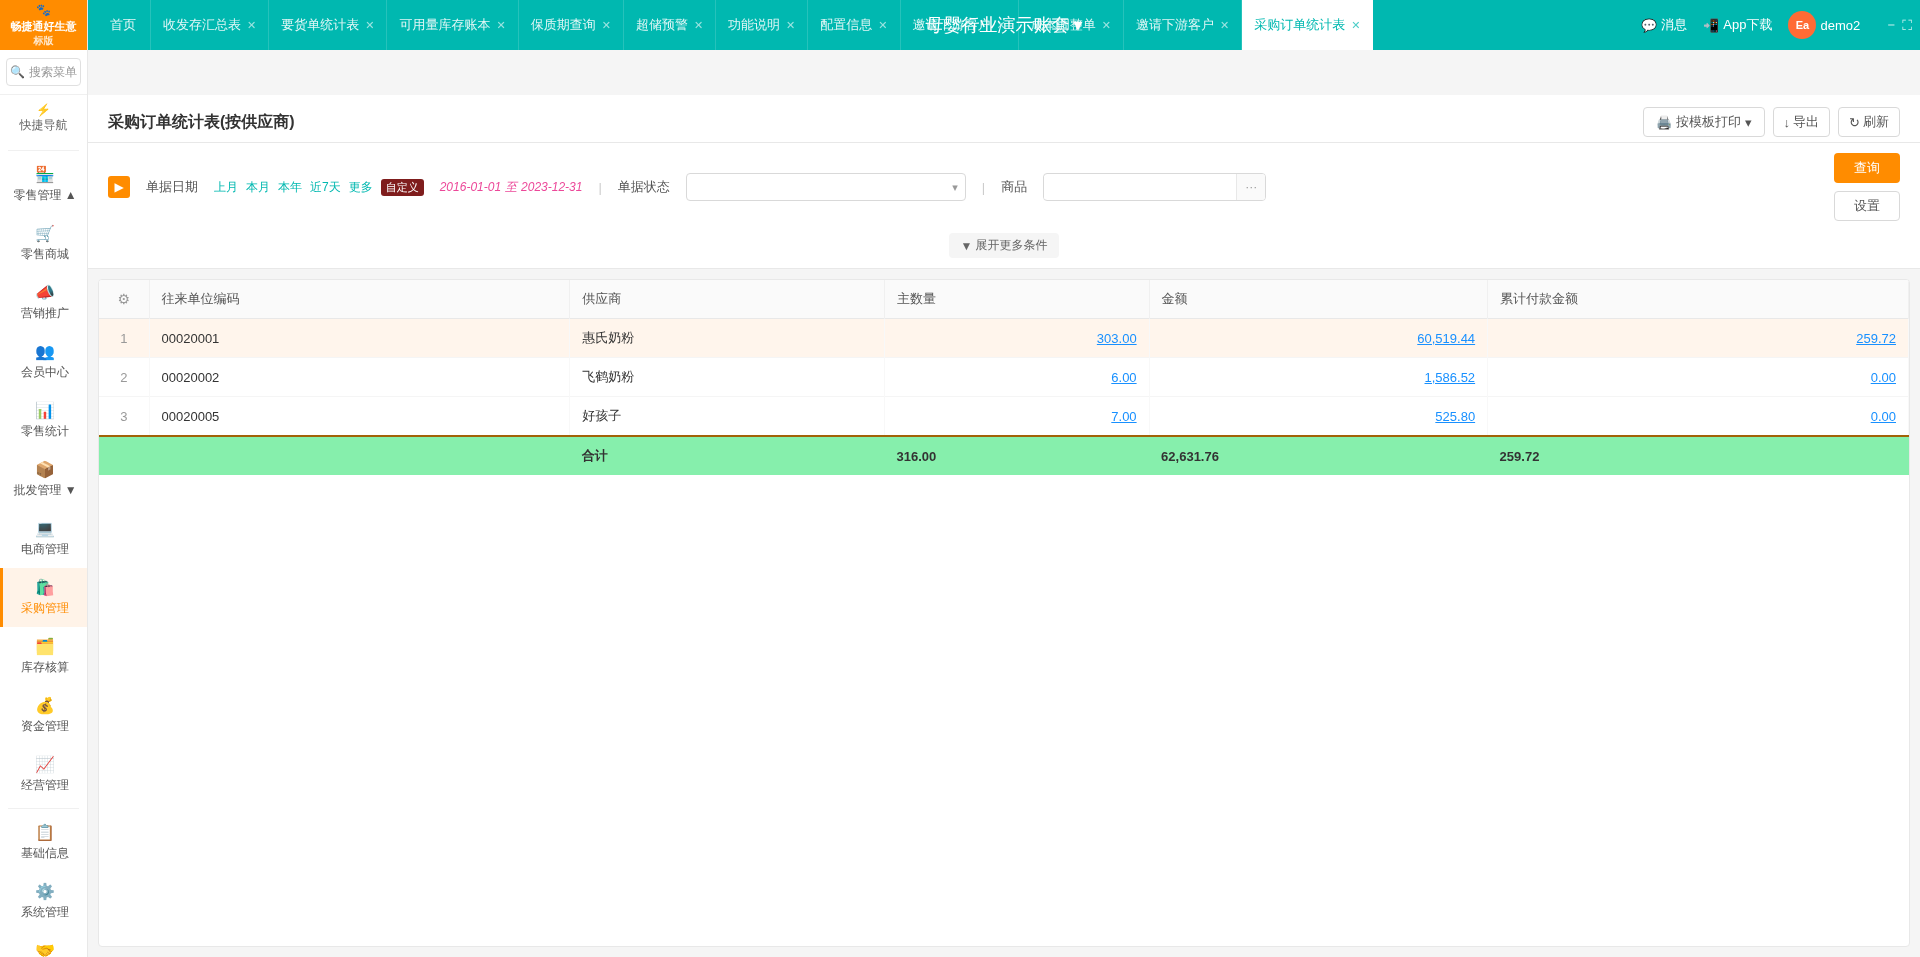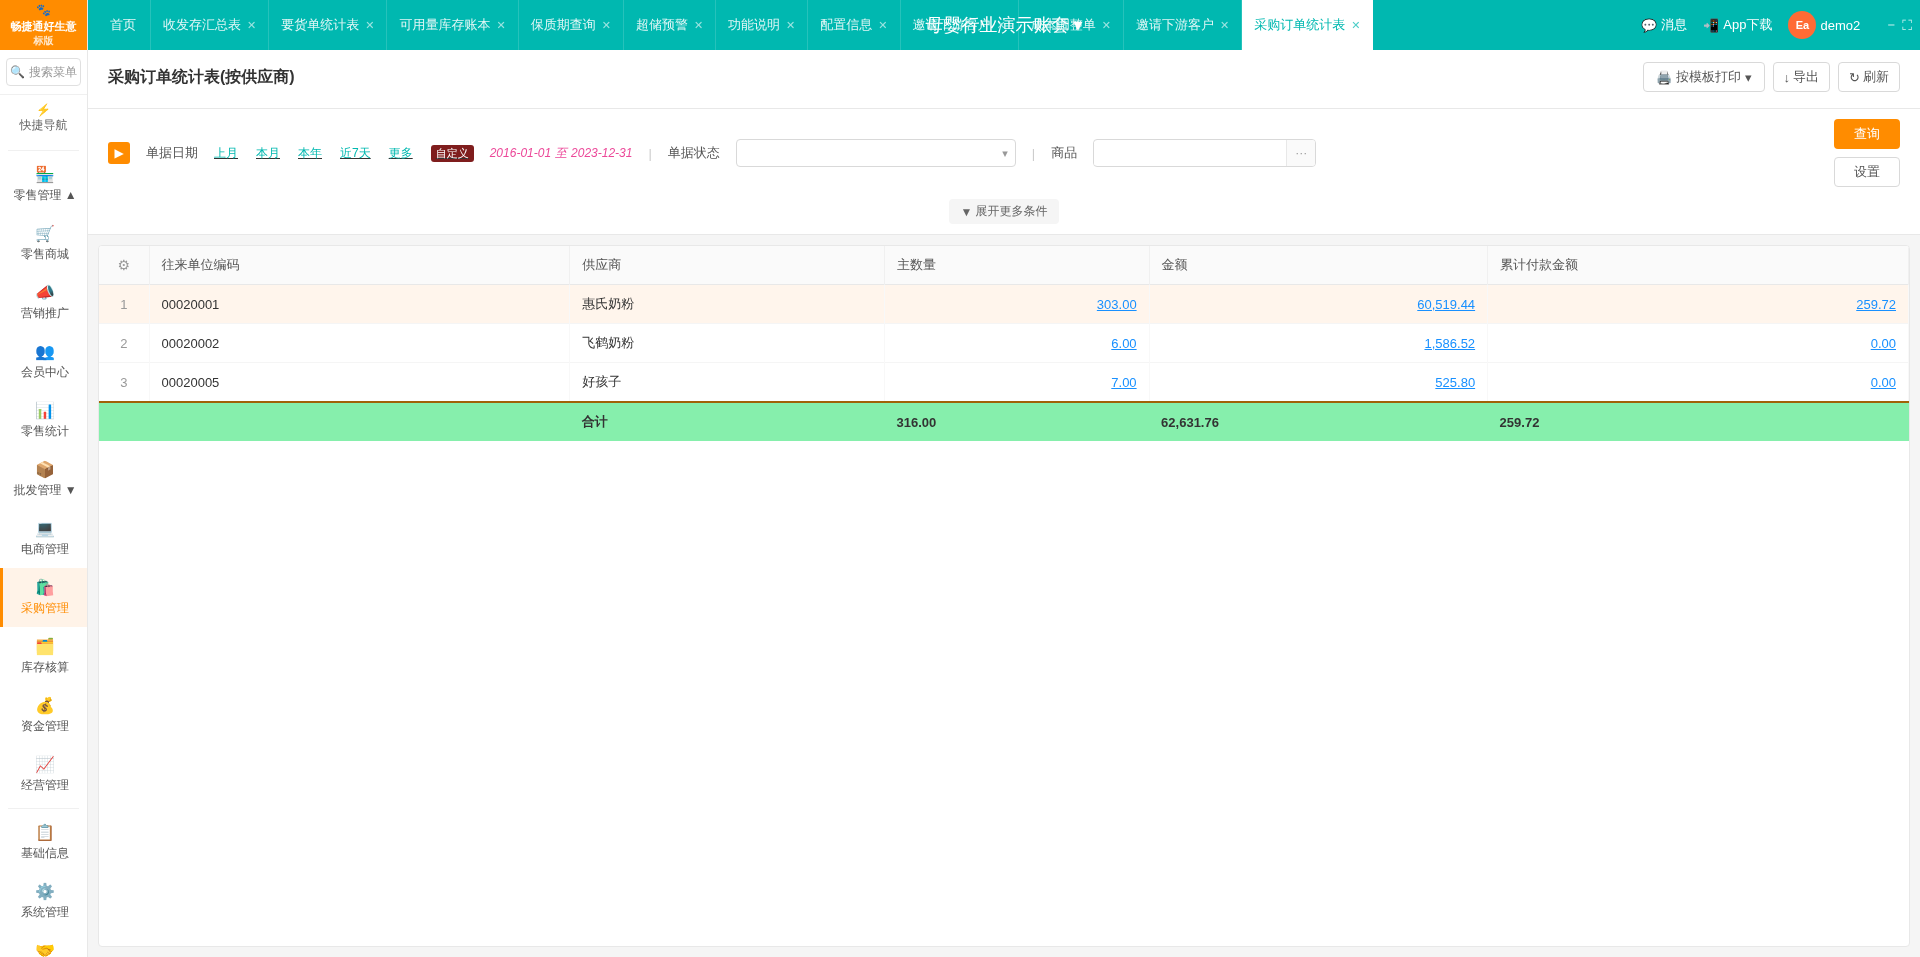--- a/index.html
+++ b/index.html
@@ -30,33 +30,33 @@
     .tab-item .close-btn { font-size: 11px; opacity: 0.7; }
     .tab-home { padding: 16px 14px; }
     .topbar-right { margin-left: auto; display: flex; align-items: center; gap: 16px; color: #fff; font-size: 13px; flex-shrink: 0; }
     .topbar-right-item { display: flex; align-items: center; gap: 4px; cursor: pointer; }
     .topbar-close-btns { display: flex; align-items: center; gap: 4px; margin-left: 8px; }
     .topbar-close-btns span { color: #fff; font-size: 14px; cursor: pointer; opacity: 0.8; }
     .user-avatar { width: 28px; height: 28px; border-radius: 50%; background: #ff6b35; display: flex; align-items: center; justify-content: center; color: #fff; font-size: 11px; font-weight: bold; }
 
     
     .page { flex: 1; background: #f5f5f5; overflow: hidden; display: flex; flex-direction: column; }
-    .page-header { background: #fff; padding: 12px 20px 16px; border-bottom: 1px solid #e8e8e8; display: flex; align-items: center; justify-content: space-between; flex-shrink: 0; }
+    .page-header { background: #fff; padding: 12px 20px 5px; border-bottom: 1px solid #e8e8e8; display: flex; align-items: center; justify-content: space-between; flex-shrink: 0; margin-top: 45px; }
     .page-title { font-size: 16px; font-weight: bold; color: #333; }
     .page-header-actions { display: flex; align-items: center; gap: 8px; }
     .btn-template-print { background: #fff; border: 1px solid #d9d9d9; border-radius: 4px; padding: 5px 12px; font-size: 13px; cursor: pointer; display: flex; align-items: center; gap: 4px; color: #555; }
     .btn-export { background: #fff; border: 1px solid #d9d9d9; border-radius: 4px; padding: 5px 10px; font-size: 13px; cursor: pointer; color: #555; display: flex; align-items: center; gap: 3px; }
     .btn-refresh { background: #fff; border: 1px solid #d9d9d9; border-radius: 4px; padding: 5px 10px; font-size: 13px; cursor: pointer; color: #555; display: flex; align-items: center; gap: 3px; }
 
     
     .filter-bar { background: #fff; padding: 10px 20px; border-bottom: 1px solid #e8e8e8; flex-shrink: 0; }
     .filter-row { display: flex; align-items: center; gap: 16px; flex-wrap: wrap; }
     .filter-expand-btn { width: 22px; height: 22px; background: #ff8c00; border-radius: 3px; display: flex; align-items: center; justify-content: center; color: #fff; font-size: 12px; cursor: pointer; flex-shrink: 0; }
     .filter-label { color: #555; font-size: 13px; white-space: nowrap; }
-    .date-shortcuts { display: flex; gap: 18px; align-items: center; text-decoration: underline; }
+    .date-shortcuts { display: flex; gap: 8px; align-items: center; }
     .date-shortcut { color: #00b8b0; font-size: 12px; cursor: pointer; }
     .date-badge { background: #7f1d1d; color: #fff; border-radius: 3px; padding: 1px 5px; font-size: 11px; cursor: pointer; }
     .date-range { display: flex; align-items: center; gap: 4px; font-size: 12px; color: #ec4899; font-style: italic; }
     .filter-sep { color: #ccc; }
     .filter-input { border: 1px solid #d9d9d9; border-radius: 4px; padding: 4px 8px; font-size: 13px; height: 28px; min-width: 160px; color: #333; }
     .filter-input-wide { min-width: 280px; }
     .filter-expand-more { background: #f5f5f5; border: none; border-radius: 4px; padding: 4px 12px; font-size: 12px; color: #666; cursor: pointer; display: flex; align-items: center; gap: 3px; margin: 6px auto 0; }
     .filter-expand-row { display: flex; justify-content: center; margin-top: 6px; }
     .btn-query { background: #ff8c00; border: none; border-radius: 4px; padding: 6px 20px; color: #fff; font-size: 13px; cursor: pointer; white-space: nowrap; }
     .btn-settings { background: #fff; border: 1px solid #d9d9d9; border-radius: 4px; padding: 5px 16px; font-size: 13px; cursor: pointer; color: #555; margin-top: 4px; display: block; text-align: center; }

